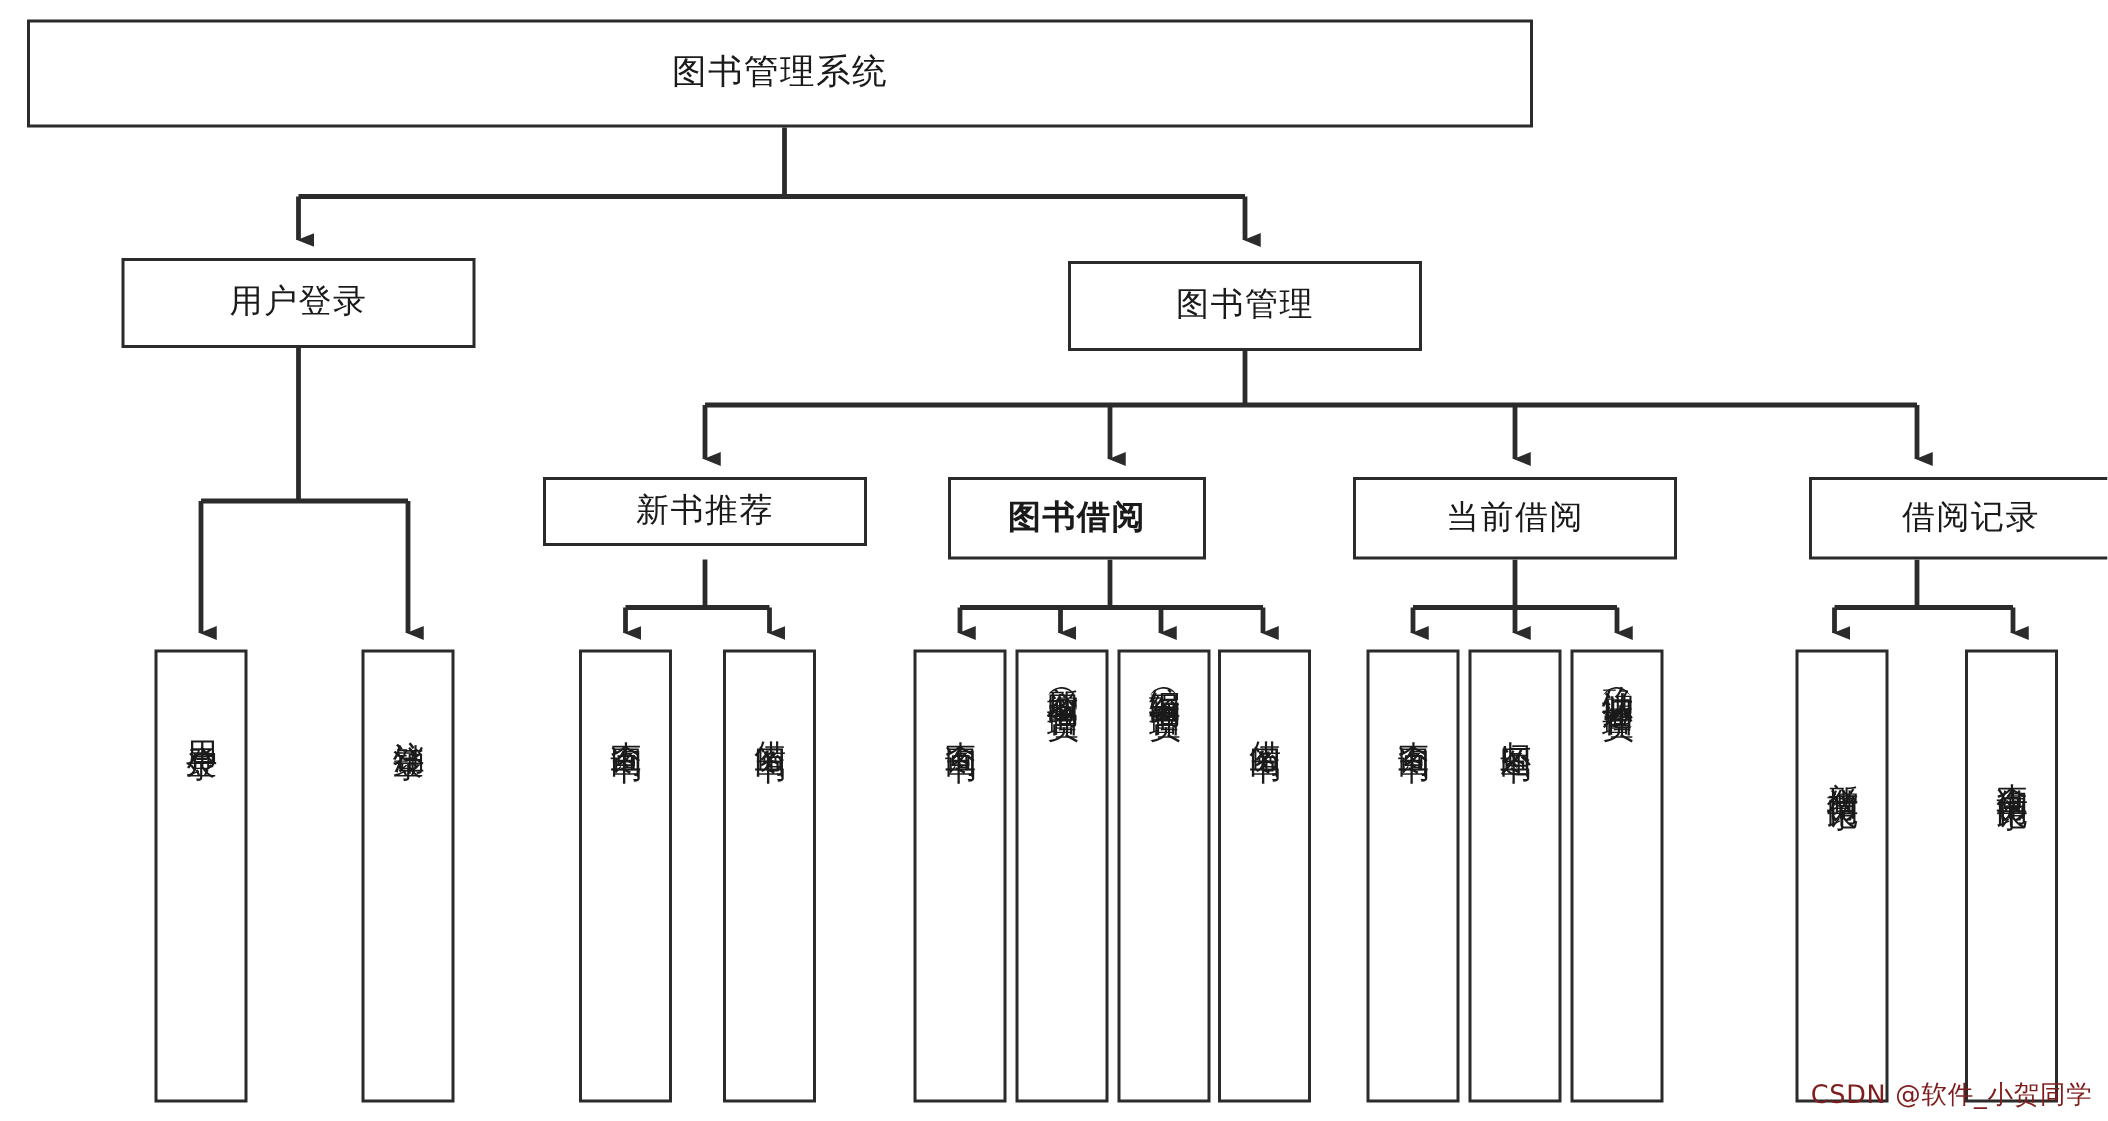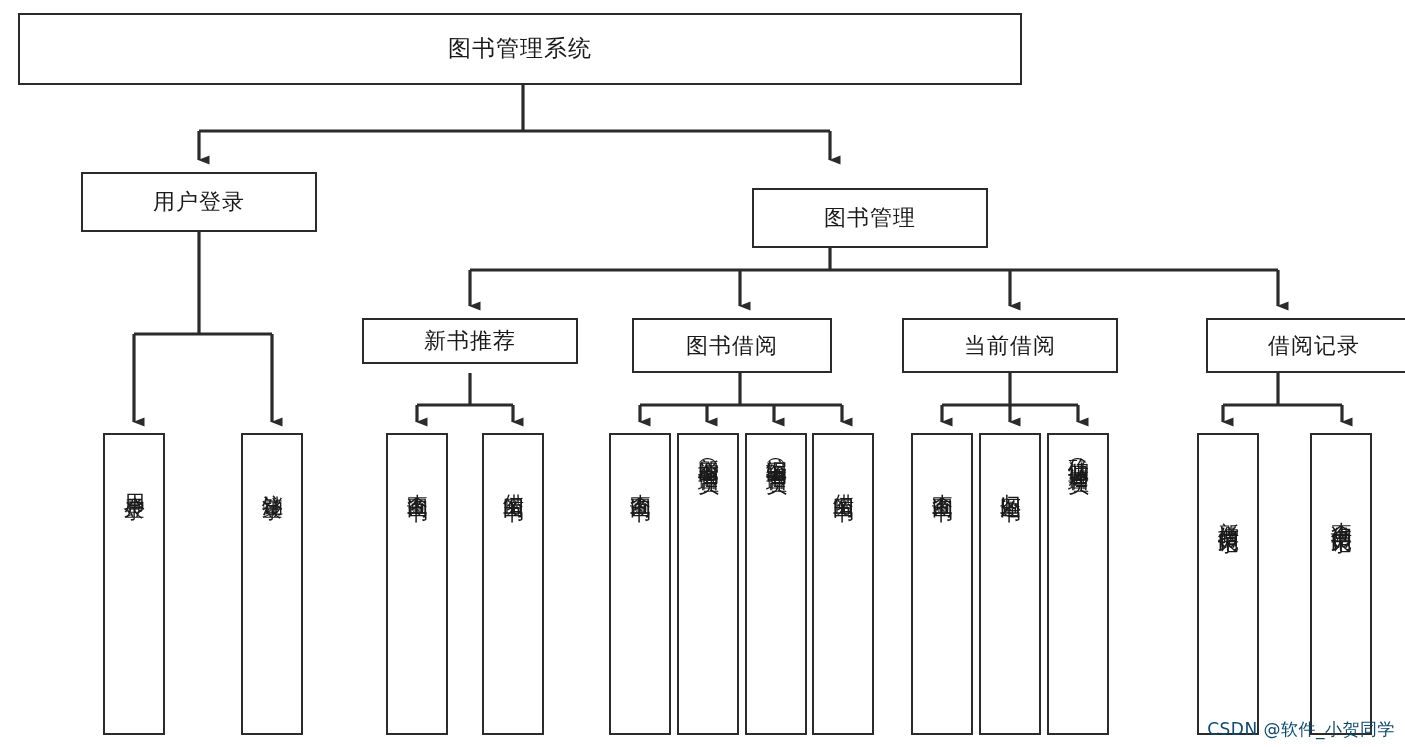--- a/index.html
+++ b/index.html
@@ -68,21 +68,21 @@
     padding-top: 36px;
   }
   .node.vert.midlow .label {
     padding-top: 64px;
   }
   #watermark {
     position: absolute;
     right: 10px;
     bottom: 6px;
     font-size: 17px;
-    color: #0c4a6e;
+    color: #7f1d1d;
     letter-spacing: 0.5px;
     z-index: 9;
     white-space: nowrap;
     pointer-events: none;
   }
 </style>
 </head>
 <body>
 
 <div id="diagram-root">
@@ -138,29 +138,29 @@
   </svg>
 
   <div class="node horiz" id="node-root" style="left:18px; top:13px; width:1004px; height:72px;">
     <span class="label">图书管理系统</span>
   </div>
 
   <div class="node horiz" style="left:81px; top:172px; width:236px; height:60px;">
     <span class="label">用户登录</span>
   </div>
 
-  <div class="node horiz" style="left:712px; top:188px; width:236px; height:60px;margin-left:40px;">
+  <div class="node horiz" style="left:712px; top:174px; width:236px; height:60px;">
     <span class="label">图书管理</span>
   </div>
 
   <div class="node horiz" style="left:362px; top:318px; width:216px; height:46px;">
     <span class="label">新书推荐</span>
   </div>
 
-  <div class="node horiz" style="left:632px; top:318px; width:200px; height:55px;">
+  <div class="node horiz" style="left:632px; top:318px; width:172px; height:55px;font-weight:bold;">
     <span class="label">图书借阅</span>
   </div>
 
   <div class="node horiz" style="left:902px; top:318px; width:216px; height:55px;">
     <span class="label">当前借阅</span>
   </div>
 
   <div class="node horiz" style="left:1206px; top:318px; width:216px; height:55px;">
     <span class="label">借阅记录</span>
   </div>

